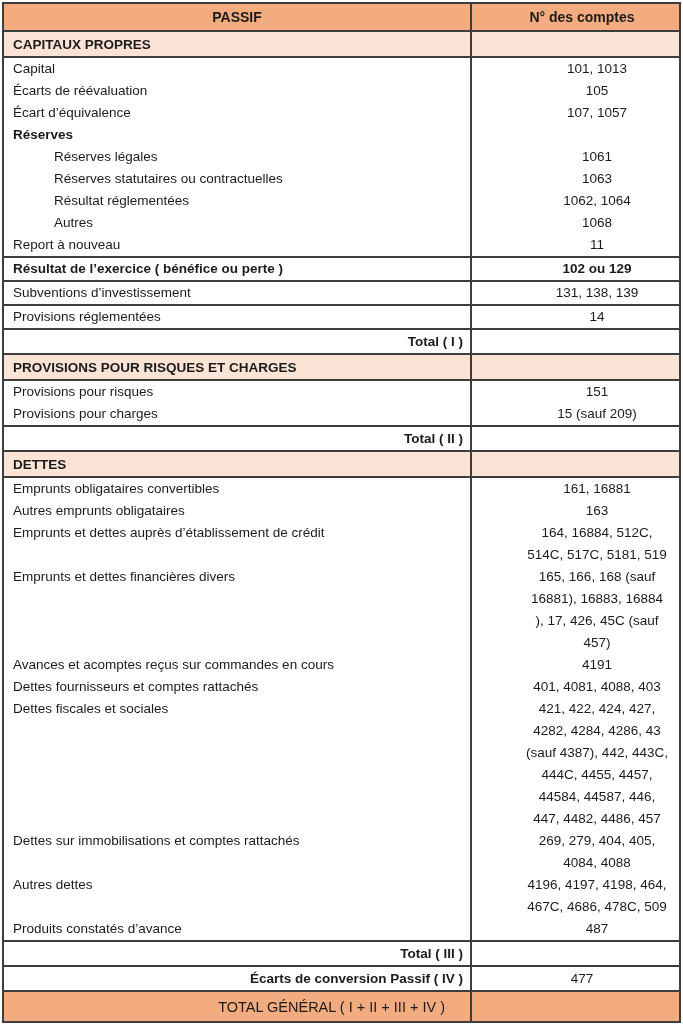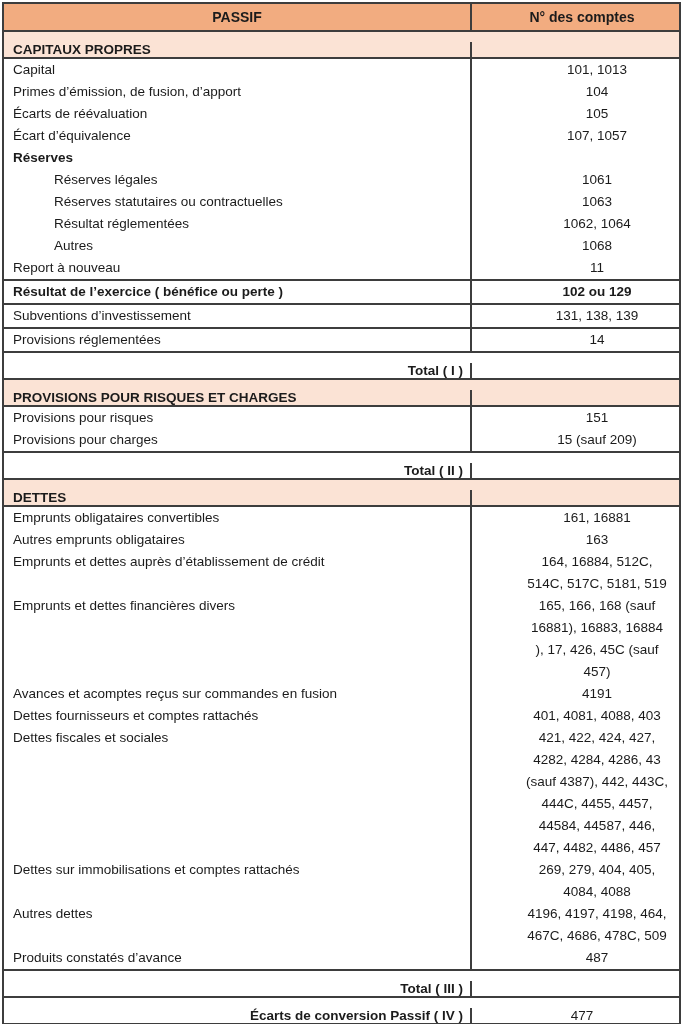--- a/index.html
+++ b/index.html
@@ -37,21 +37,21 @@
     flex:0 0 468px;
     width:468px;
     box-sizing:border-box;
     border-right:2px solid var(--border-color);
   }
   .c2{
     flex:1;
     box-sizing:border-box;
     text-align:center;
   }
-  .cell{display:flex;align-items:center;margin-top:10px;}
+  .cell{display:flex;align-items:center;}
   .header-row{background:var(--header-bg);min-height:26px;}
   .hc{display:flex;align-items:center;justify-content:center;font-weight:700;font-size:14px;}
   .section-row{background:var(--section-bg);min-height:24px;}
   .section-label{padding-left:9px;font-weight:700;}
   .items-block .item{display:flex;gap:17px;}
   .item-label{
     padding:0 8px 0 9px;
     line-height:22px;
     box-sizing:border-box;
   }
@@ -81,24 +81,20 @@
         <div class="row section-row">
           <div class="c1 cell section-label">CAPITAUX PROPRES</div>
           <div class="c2 cell"></div>
         </div>
         <div class="items-block">
           <div class="item">
             <div class="c1 item-label">Capital</div>
             <div class="c2 item-value">101, 1013</div>
           </div>
           <div class="item">
-            <div class="c1 item-label">Primes d’émission, de fusion, d’apport</div>
-            <div class="c2 item-value">104</div>
-          </div>
-          <div class="item">
             <div class="c1 item-label">Écarts de réévaluation</div>
             <div class="c2 item-value">105</div>
           </div>
           <div class="item">
             <div class="c1 item-label">Écart d’équivalence</div>
             <div class="c2 item-value">107, 1057</div>
           </div>
           <div class="item">
             <div class="c1 item-label bold">Réserves</div>
             <div class="c2 item-value bold"></div>
@@ -179,21 +175,21 @@
           </div>
           <div class="item">
             <div class="c1 item-label">Emprunts et dettes auprès d’établissement de crédit</div>
             <div class="c2 item-value">164, 16884, 512C, 514C, 517C, 5181, 519</div>
           </div>
           <div class="item">
             <div class="c1 item-label">Emprunts et dettes financières divers</div>
             <div class="c2 item-value">165, 166, 168 (sauf 16881), 16883, 16884 ), 17, 426, 45C (sauf 457)</div>
           </div>
           <div class="item">
-            <div class="c1 item-label">Avances et acomptes reçus sur commandes en fusion</div>
+            <div class="c1 item-label">Avances et acomptes reçus sur commandes en cours</div>
             <div class="c2 item-value">4191</div>
           </div>
           <div class="item">
             <div class="c1 item-label">Dettes fournisseurs et comptes rattachés</div>
             <div class="c2 item-value">401, 4081, 4088, 403</div>
           </div>
           <div class="item">
             <div class="c1 item-label">Dettes fiscales et sociales</div>
             <div class="c2 item-value">421, 422, 424, 427, 4282, 4284, 4286, 43 (sauf 4387), 442, 443C, 444C, 4455, 4457, 44584, 44587, 446, 447, 4482, 4486, 457</div>
           </div>

